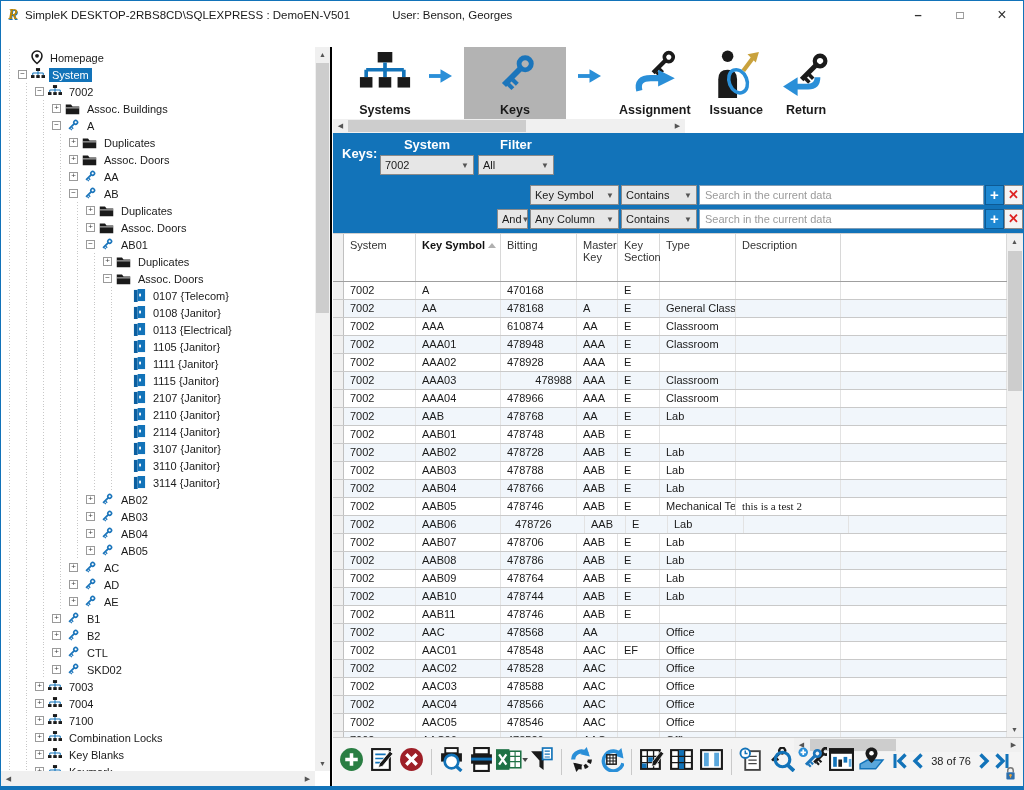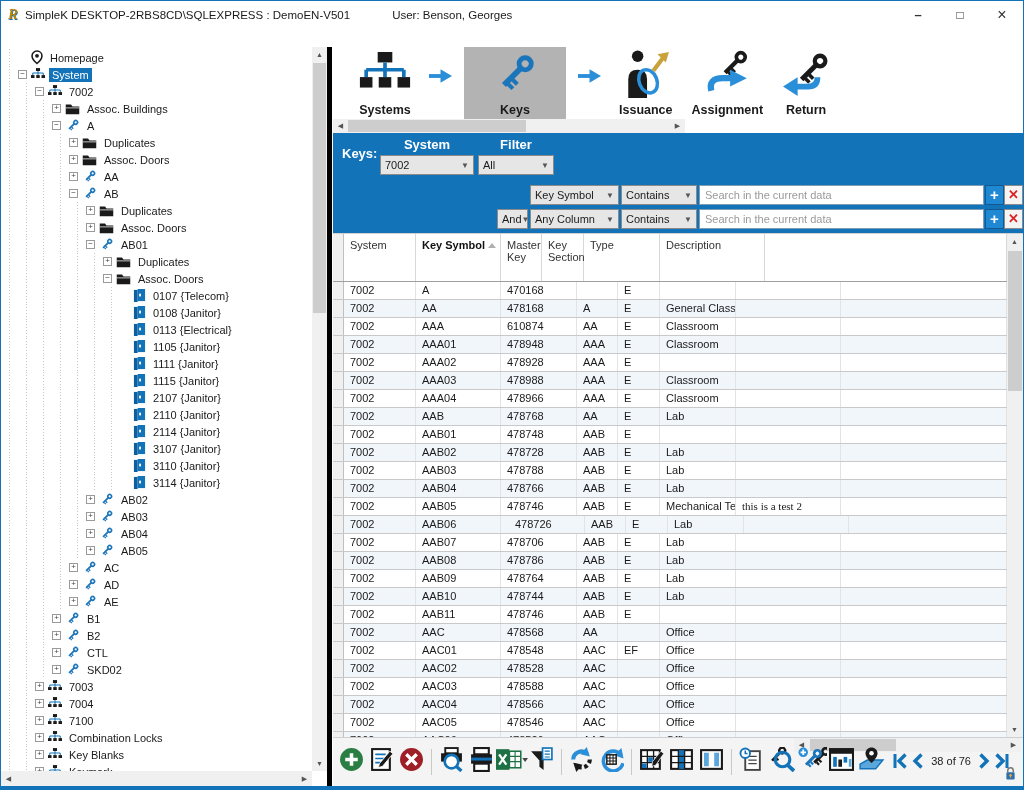--- a/index.html
+++ b/index.html
@@ -19,21 +19,21 @@
   .ctrl-min::before { content:"–"; font-weight:bold; }
   .ctrl-max::before { content:"□"; font-size:12px; }
   .ctrl-close::before { content:"×"; font-size:16px; }
   
   .menubar { position:absolute; top:27px; left:0; right:0; height:18px; background:#fff; border-bottom:1px solid #d4d4d4; display:flex; align-items:center; padding-left:4px; }
   .menu-item { font-size:11px; padding:2px 7px; color:#1a1a1a; }
   .menu-item u { text-decoration:underline; }
   
   .body { position:absolute; top:46px; left:0; right:0; bottom:0; }
   
-  .tree-panel { position:absolute; left:0; top:0; bottom:0; width:331px; background:#fff; border-right:5px solid #000000; }
+  .tree-panel { position:absolute; left:0; top:0; bottom:0; width:331px; background:#fff; border-right:2px solid #000000; }
   .tree { position:absolute; left:0; top:2px; right:15px; bottom:15px; overflow:hidden; }
   .tree-row { display:flex; align-items:center; height:17px; font-size:11px; white-space:nowrap; }
   .guide { width:17px; height:17px; flex:none;
     background-image:linear-gradient(to bottom, #c8c8c8 1px, transparent 1px);
     background-size:1px 3px; background-repeat:repeat-y; background-position:8px 0; }
   .expander { width:9px; height:9px; flex:none; border:1px solid #9a9a9a; background:#fff; font-size:8px; line-height:6px; text-align:center; color:#444; margin-right:4px; }
   .expander.none { visibility:hidden; }
   .t-icon { flex:none; margin-right:4px; display:flex; align-items:center; }
   .t-label { padding:0 3px; line-height:14px; }
   .t-label.selected { background:#1273b9; color:#fff; }
@@ -866,43 +866,43 @@
               </svg></span>
             <span class="wf-label">Keys</span>
           </div>
           <div class="wf-arrow">
             <svg viewBox="0 0 24 14" width="23" height="14">
               <rect x="0" y="5" width="13" height="4" fill="#2a8fd8"></rect>
               <polygon points="12,0 24,7 12,14" fill="#2a8fd8"></polygon>
             </svg>
           </div>
           <div class="wf-step">
+            <span><svg viewBox="0 0 46 44" width="48" height="48">
+                <g transform="translate(12,-4) scale(0.85)">
+                  <g transform="rotate(45 20 20)">
+                    <circle cx="20" cy="8" r="5" fill="none" stroke="#1a1a1a" stroke-width="4.2"></circle>
+                    <rect x="17.6" y="13" width="4.8" height="20" fill="#1a1a1a"></rect>
+                    <rect x="22" y="23" width="5.4" height="3.4" fill="#1a1a1a"></rect>
+                    <rect x="22" y="28.2" width="5.4" height="3.4" fill="#1a1a1a"></rect>
+                  </g>
+                </g>
+                <path d="M8,38 q-3,-12 11,-12 h8" stroke="#2a8fd8" stroke-width="6" fill="none"></path>
+                <polygon points="26,18 42,26 26,34" fill="#2a8fd8"></polygon>
+              </svg></span>
+            <span class="wf-label">Assignment</span>
+          </div>
+          <div class="wf-step">
             <span><svg viewBox="0 0 46 46" width="48" height="48">
                 <circle cx="15" cy="6" r="5.5" fill="#1a1a1a"></circle>
                 <path d="M6,46 v-18 q0,-9 9,-9 q9,0 9,9 v18" fill="#1a1a1a"></path>
                 <ellipse cx="25" cy="30" rx="8.5" ry="11.5" transform="rotate(-22 25 30)" fill="none" stroke="#2a8fd8" stroke-width="3.4"></ellipse>
                 <path d="M30,20 L39,8" stroke="#c9a23d" stroke-width="4"></path>
                 <polygon points="34,4 45,2 42,12" fill="#c9a23d"></polygon>
               </svg></span>
             <span class="wf-label">Issuance</span>
-          </div>
-          <div class="wf-step">
-            <span><svg viewBox="0 0 46 44" width="48" height="48">
-                <g transform="translate(12,-4) scale(0.85)">
-                  <g transform="rotate(45 20 20)">
-                    <circle cx="20" cy="8" r="5" fill="none" stroke="#1a1a1a" stroke-width="4.2"></circle>
-                    <rect x="17.6" y="13" width="4.8" height="20" fill="#1a1a1a"></rect>
-                    <rect x="22" y="23" width="5.4" height="3.4" fill="#1a1a1a"></rect>
-                    <rect x="22" y="28.2" width="5.4" height="3.4" fill="#1a1a1a"></rect>
-                  </g>
-                </g>
-                <path d="M8,38 q-3,-12 11,-12 h8" stroke="#2a8fd8" stroke-width="6" fill="none"></path>
-                <polygon points="26,18 42,26 26,34" fill="#2a8fd8"></polygon>
-              </svg></span>
-            <span class="wf-label">Assignment</span>
           </div>
           <div class="wf-step">
             <span><svg viewBox="0 0 46 44" width="48" height="48">
                 <g transform="translate(8,-2)">
                   <g transform="rotate(45 20 20)">
                     <circle cx="20" cy="8" r="5" fill="none" stroke="#1a1a1a" stroke-width="4.2"></circle>
                     <rect x="17.6" y="13" width="4.8" height="20" fill="#1a1a1a"></rect>
                     <rect x="22" y="23" width="5.4" height="3.4" fill="#1a1a1a"></rect>
                     <rect x="22" y="28.2" width="5.4" height="3.4" fill="#1a1a1a"></rect>
                   </g>
@@ -970,20 +970,23 @@
         <div class="grid-inner">
           <div class="grid-header" id="grid-header">
               <div class="gh-cell g-gutter"></div>
               <div class="gh-cell " style="width:72px; flex:none;">
                 <span>System</span>
               </div>
               <div class="gh-cell bold" style="width:85px; flex:none;">
                 <span>Key Symbol</span>
                 <span class="sort-asc"></span>
               </div>
+              <div class="gh-cell " style="width:76px; flex:none;">
+                <span>Bitting</span>
+              </div>
               <div class="gh-cell " style="width:41px; flex:none;">
                 <span>Master Key</span>
               </div>
               <div class="gh-cell " style="width:42px; flex:none;">
                 <span>Key Section</span>
               </div>
               <div class="gh-cell " style="width:76px; flex:none;">
                 <span>Type</span>
               </div>
               <div class="gh-cell " style="width:105px; flex:none;">
@@ -1046,21 +1049,21 @@
                 <div class="g-cell" style="width:41px; flex:none;">AAA</div>
                 <div class="g-cell" style="width:42px; flex:none;">E</div>
                 <div class="g-cell" style="width:76px; flex:none;"></div>
                 <div class="g-cell" style="width:105px; flex:none;"></div>
                 <div class="g-cell" style="flex:1;"></div>
               </div>
               <div class="g-row alt">
                 <div class="g-cell g-gutter"></div>
                 <div class="g-cell" style="width:72px; flex:none;">7002</div>
                 <div class="g-cell" style="width:85px; flex:none;">AAA03</div>
-                <div class="g-cell" style="width:76px; flex:none;">478988</div>
+                <div class="g-cell" style="width:76px; flex:none;text-align:right;">478988</div>
                 <div class="g-cell" style="width:41px; flex:none;">AAA</div>
                 <div class="g-cell" style="width:42px; flex:none;">E</div>
                 <div class="g-cell" style="width:76px; flex:none;">Classroom</div>
                 <div class="g-cell" style="width:105px; flex:none;"></div>
                 <div class="g-cell" style="flex:1;"></div>
               </div>
               <div class="g-row">
                 <div class="g-cell g-gutter"></div>
                 <div class="g-cell" style="width:72px; flex:none;">7002</div>
                 <div class="g-cell" style="width:85px; flex:none;">AAA04</div>

